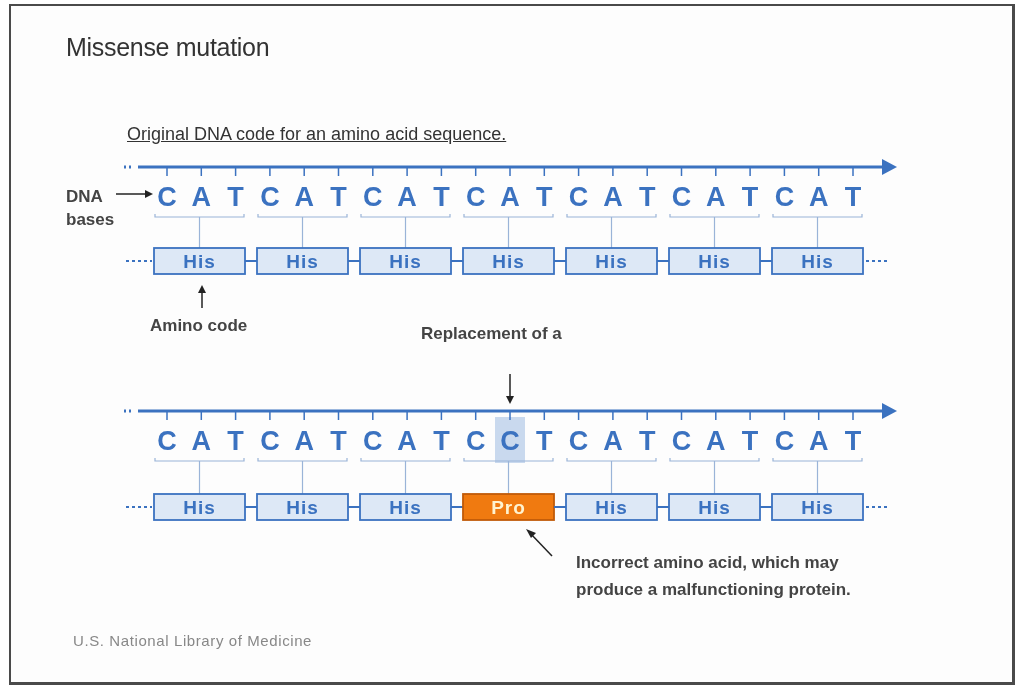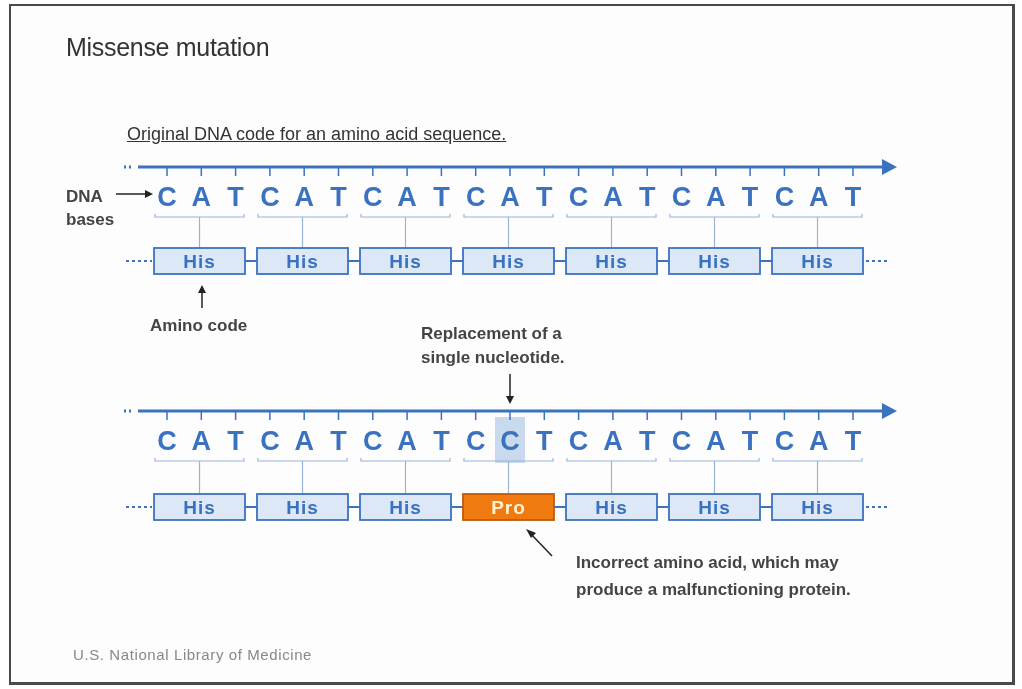--- a/index.html
+++ b/index.html
@@ -1,42 +1,41 @@
 <!DOCTYPE html>
 <html><head>
 <meta charset="utf-8">
 <style>
   html, body { margin:0; padding:0; background:#ffffff; }
   body { width:1022px; height:689px; position:relative; overflow:hidden; font-family:"Liberation Sans", sans-serif; }
   .frame { position:absolute; left:9px; top:4px; width:1006px; height:681px; border:2px solid #4a4a4a; border-right-width:3px; border-bottom-width:3px; background:#fdfdfd; box-sizing:border-box; }
   .title { position:absolute; left:66px; top:33px; font-size:25px; color:#333; letter-spacing:-0.3px; }
   .caption { position:absolute; left:127px; top:124px; font-size:18px; color:#333;text-decoration:underline; }
   .lbl { position:absolute; font-size:17px; font-weight:bold; color:#444; line-height:23px; }
-  .credit { position:absolute; left:73px; top:646px; font-size:15px; color:#888; letter-spacing:0.6px;text-align:right; }
+  .credit { position:absolute; left:73px; top:632px; font-size:15px; color:#888; letter-spacing:0.6px;text-align:right; }
   svg { position:absolute; left:0; top:0; }
   .base { font-family:"Liberation Sans", sans-serif; font-weight:bold; font-size:27px; fill:#3b72c0; text-anchor:middle; }
   .aa { font-family:"Liberation Sans", sans-serif; font-weight:bold; font-size:19px; fill:#3b72c0; text-anchor:middle; letter-spacing:1px; }
   .aa-mut { fill:#fff3d0; }
 </style>
 </head>
 <body>
 
 <div class="frame"></div>
 
 <div class="title">Missense mutation</div>
 <div class="caption">Original DNA code for an amino acid sequence.</div>
 
 <div class="lbl" style="left:66px;top:185px;">
   <div>DNA</div>
   <div>bases</div>
 </div>
 <div class="lbl" style="left:150px;top:314px;">Amino code</div>
 <div class="lbl" style="left:421px;top:322px;line-height:24px;">
   <div>Replacement of a</div>
-  <div>single nucleotide.</div>
 </div>
 <div class="lbl" style="left:560px;top:549px;line-height:27px;margin-left:16px;">
   <div>Incorrect amino acid, which may</div>
   <div>produce a malfunctioning protein.</div>
 </div>
 <div class="credit">U.S. National Library of Medicine</div>
 
 <svg id="diag" width="1022" height="689">
     <line x1="124" y1="167" x2="134" y2="167" stroke="#3b72c0" stroke-width="3" stroke-dasharray="2,3"></line>
     <line x1="138" y1="167" x2="884" y2="167" stroke="#3b72c0" stroke-width="3"></line>

